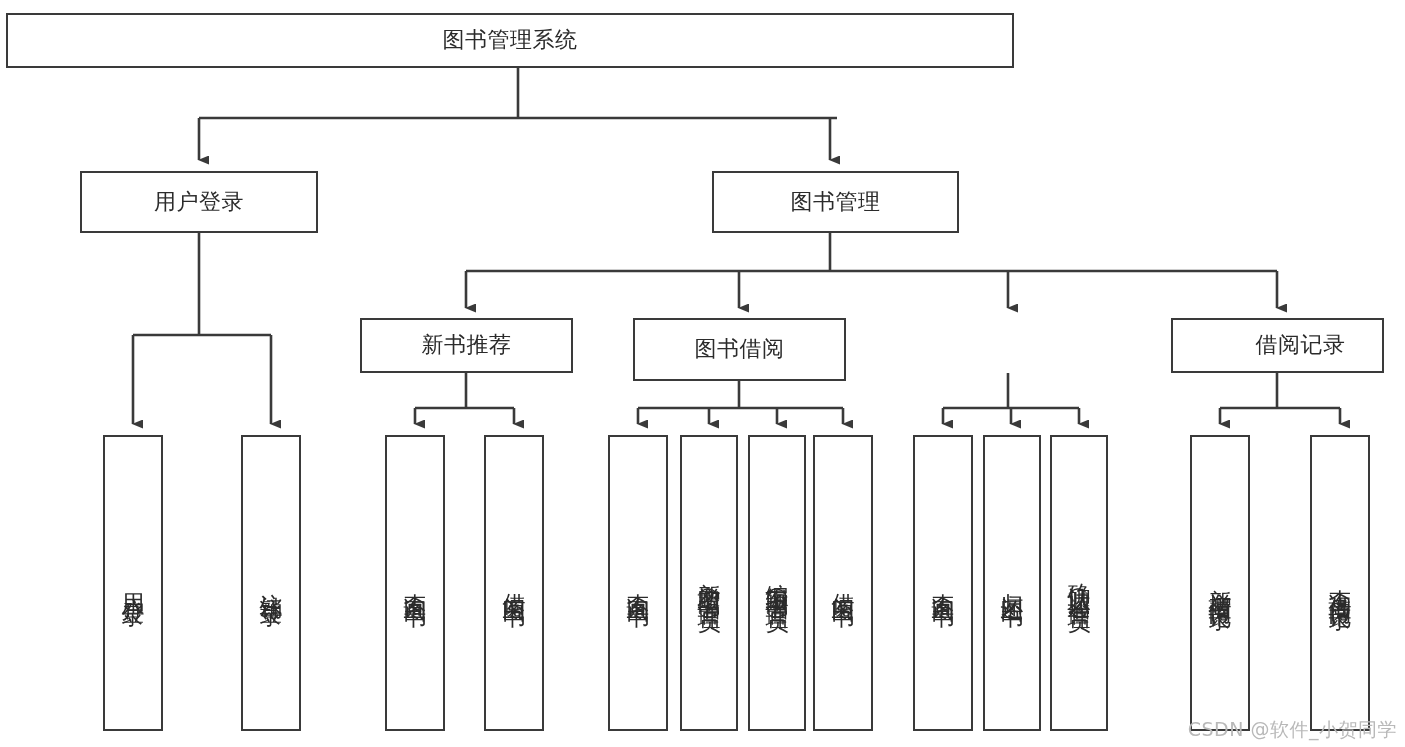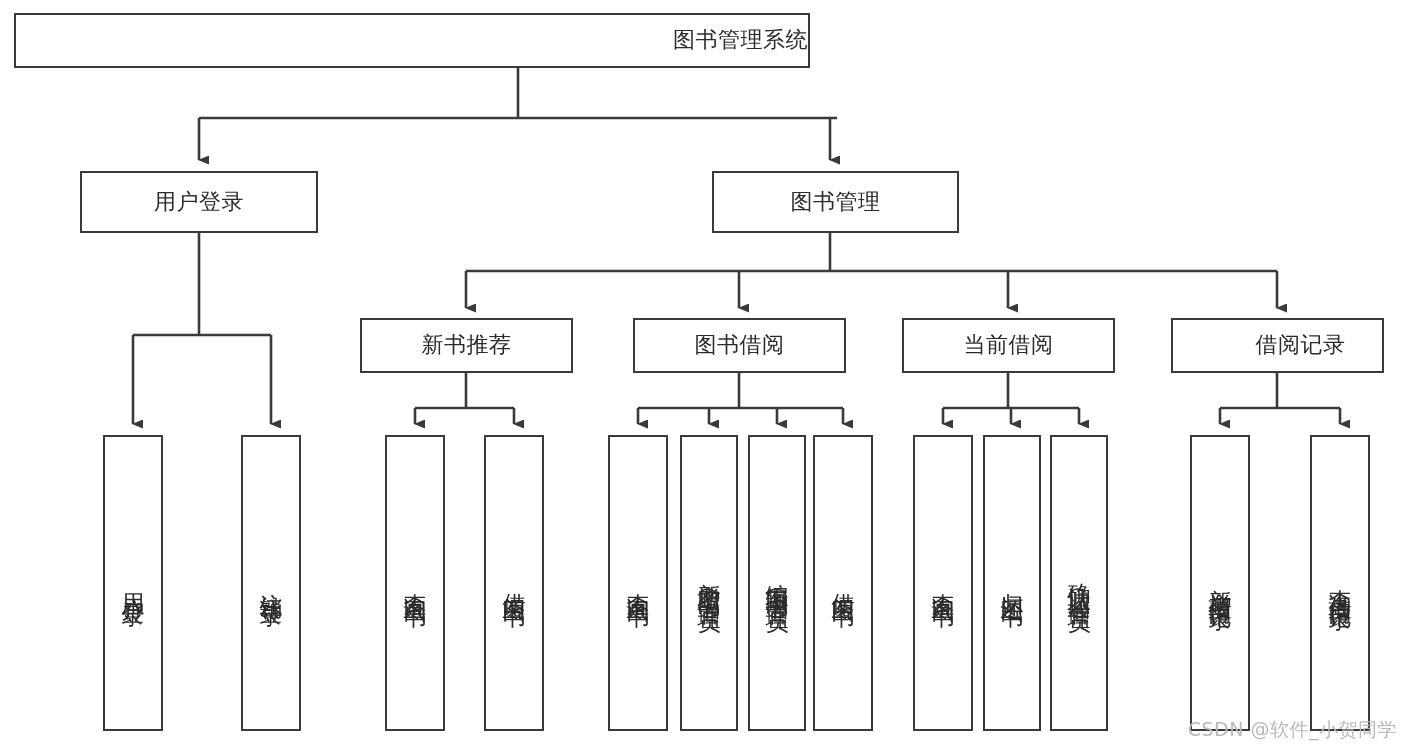--- a/index.html
+++ b/index.html
@@ -120,39 +120,36 @@
       <path d="M1011,408 L1011,424" marker-end="url(#arrow)"></path>
       <path d="M1079,408 L1079,424" marker-end="url(#arrow)"></path>
 
       <path d="M1277,373 L1277,408"></path>
       <path d="M1220,408 L1340,408"></path>
       <path d="M1220,408 L1220,424" marker-end="url(#arrow)"></path>
       <path d="M1340,408 L1340,424" marker-end="url(#arrow)"></path>
     </g>
   </svg>
 
-  <div class="node horizontal" style="left:14px; top:13px; width:796px; height:55px;justify-content:flex-end;">
+  <div class="node horizontal" style="left:6px; top:13px; width:1008px; height:55px;">
     <span class="label">图书管理系统</span>
   </div>
 
   <div class="node horizontal" style="left:80px; top:171px; width:238px; height:62px;">
     <span class="label">用户登录</span>
   </div>
   <div class="node horizontal" style="left:712px; top:171px; width:247px; height:62px;">
     <span class="label">图书管理</span>
   </div>
 
   <div class="node horizontal" style="left:360px; top:318px; width:213px; height:55px;">
     <span class="label">新书推荐</span>
   </div>
-  <div class="node horizontal" style="left:633px; top:318px; width:213px; height:55px;">
+  <div class="node horizontal" style="left:633px; top:318px; width:213px; height:63px;">
     <span class="label">图书借阅</span>
-  </div>
-  <div class="node horizontal" style="left:902px; top:318px; width:213px; height:55px;">
-    <span class="label">当前借阅</span>
   </div>
   <div class="node horizontal" style="left:1171px; top:318px; width:213px; height:55px;padding-left:46px;">
     <span class="label">借阅记录</span>
   </div>
 
   <div class="node vertical" style="left:103px; top:435px; width:60px; height:296px;">
     <span class="label">用户登录</span>
   </div>
   <div class="node vertical" style="left:241px; top:435px; width:60px; height:296px;">
     <span class="label">注销登录</span>

